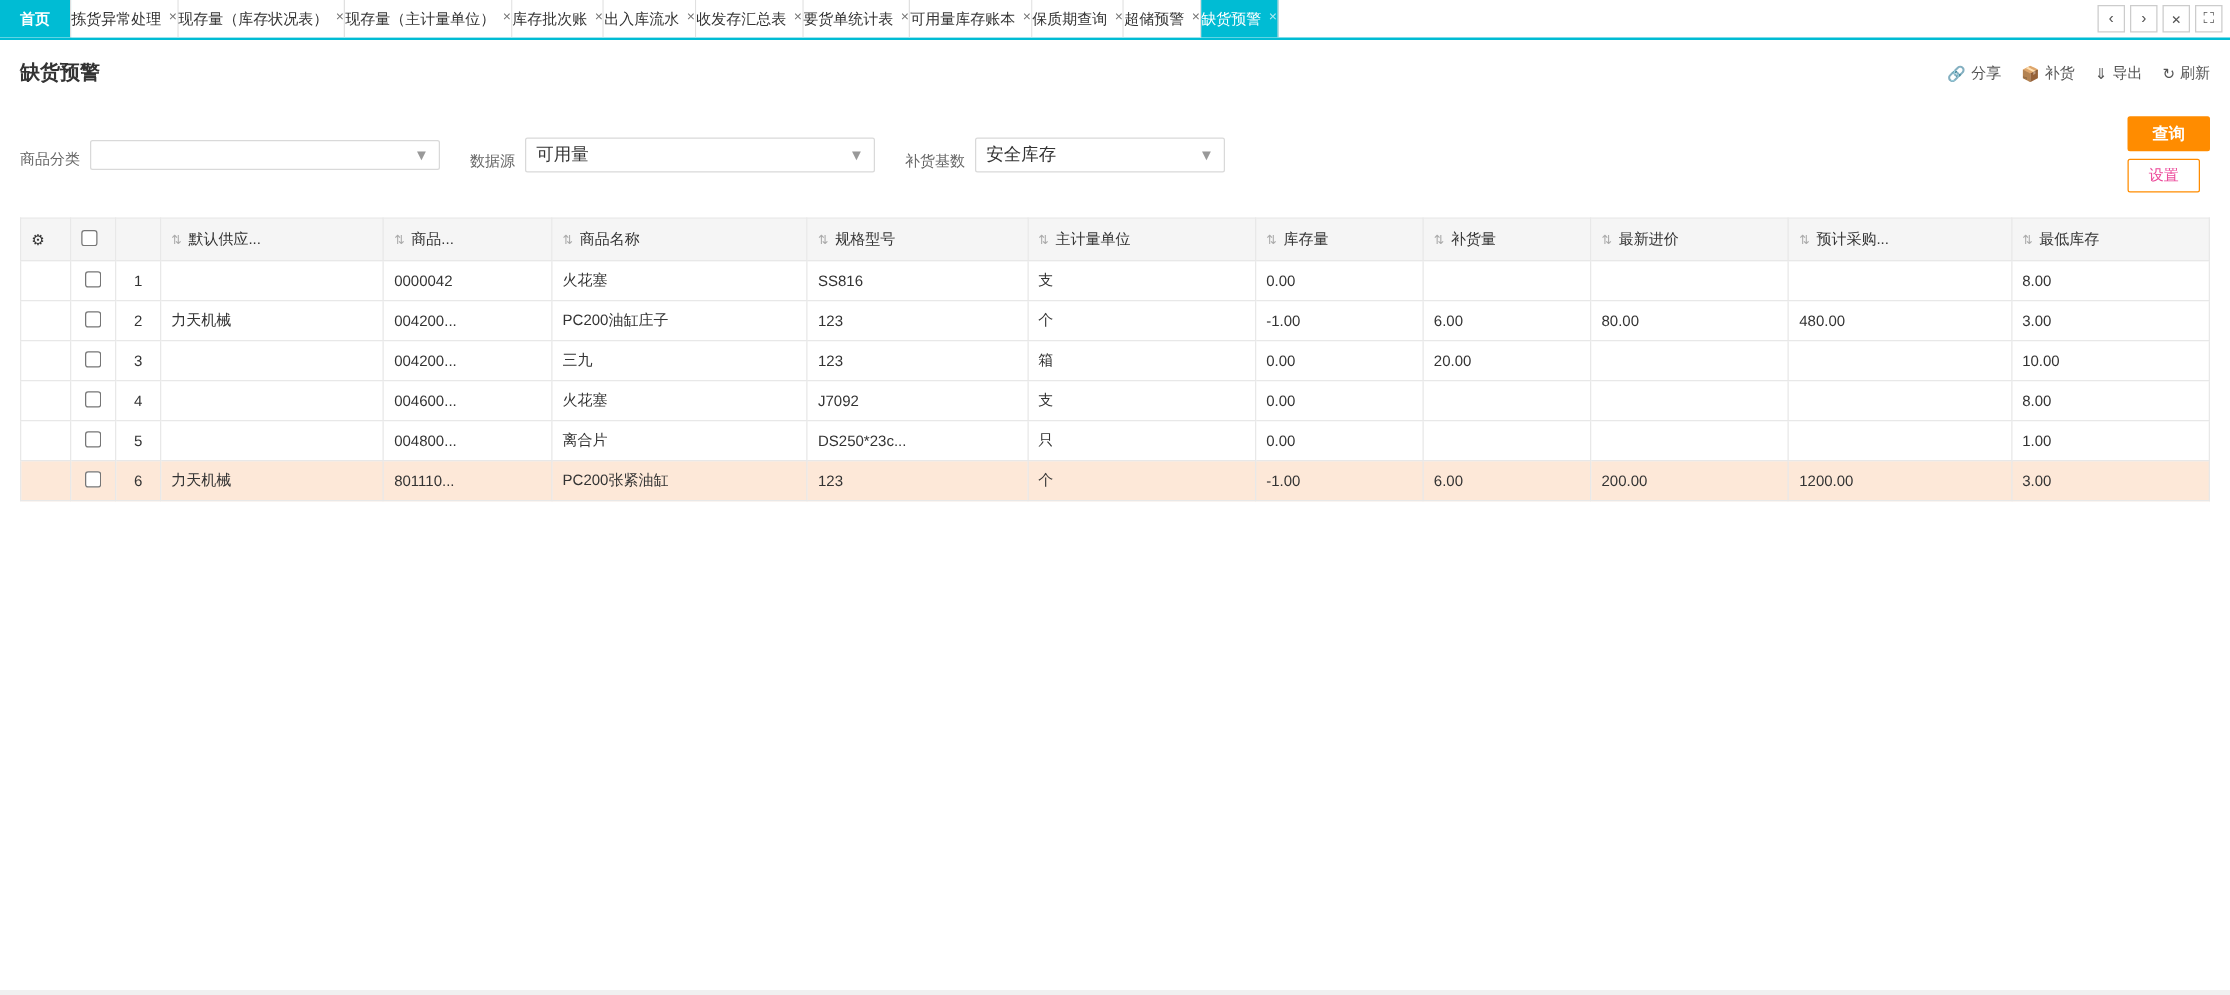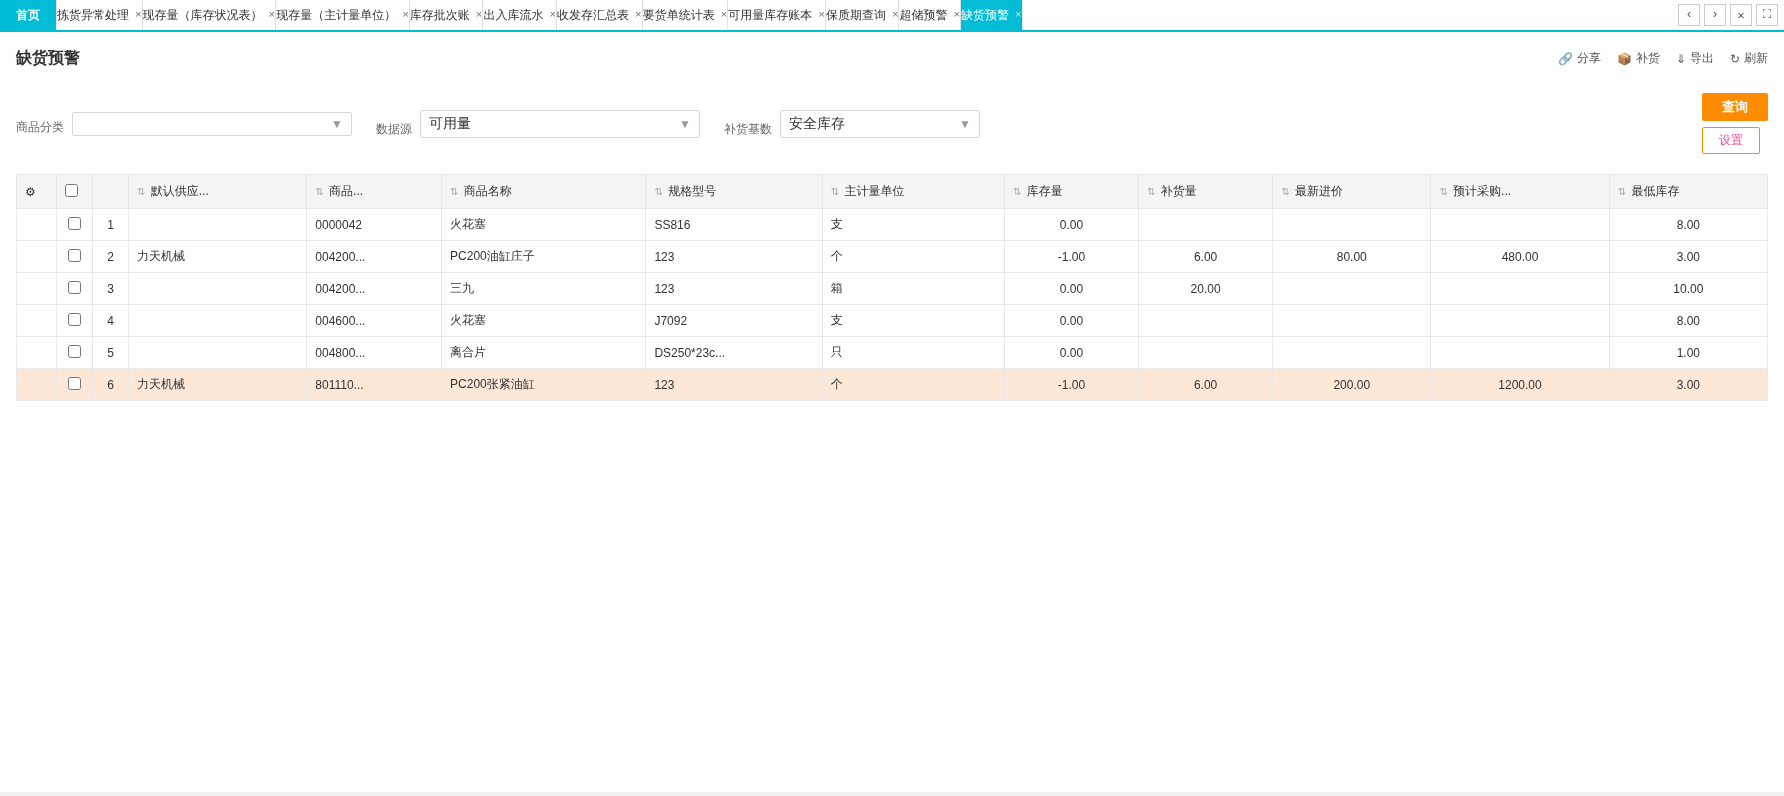--- a/index.html
+++ b/index.html
@@ -200,21 +200,21 @@
     .row-num {
       text-align: center;
       color: #666;
       width: 36px;
     }
     .col-checkbox {
       width: 36px;
       text-align: center;
     }
     .col-num {
-      text-align: center;
+      text-align: left;
     }
     .gear-cell {
       text-align: center;
       width: 40px;
     }
     .gear-icon-cell {
       font-size: 14px;
       color: #666;
       cursor: pointer;
     }

